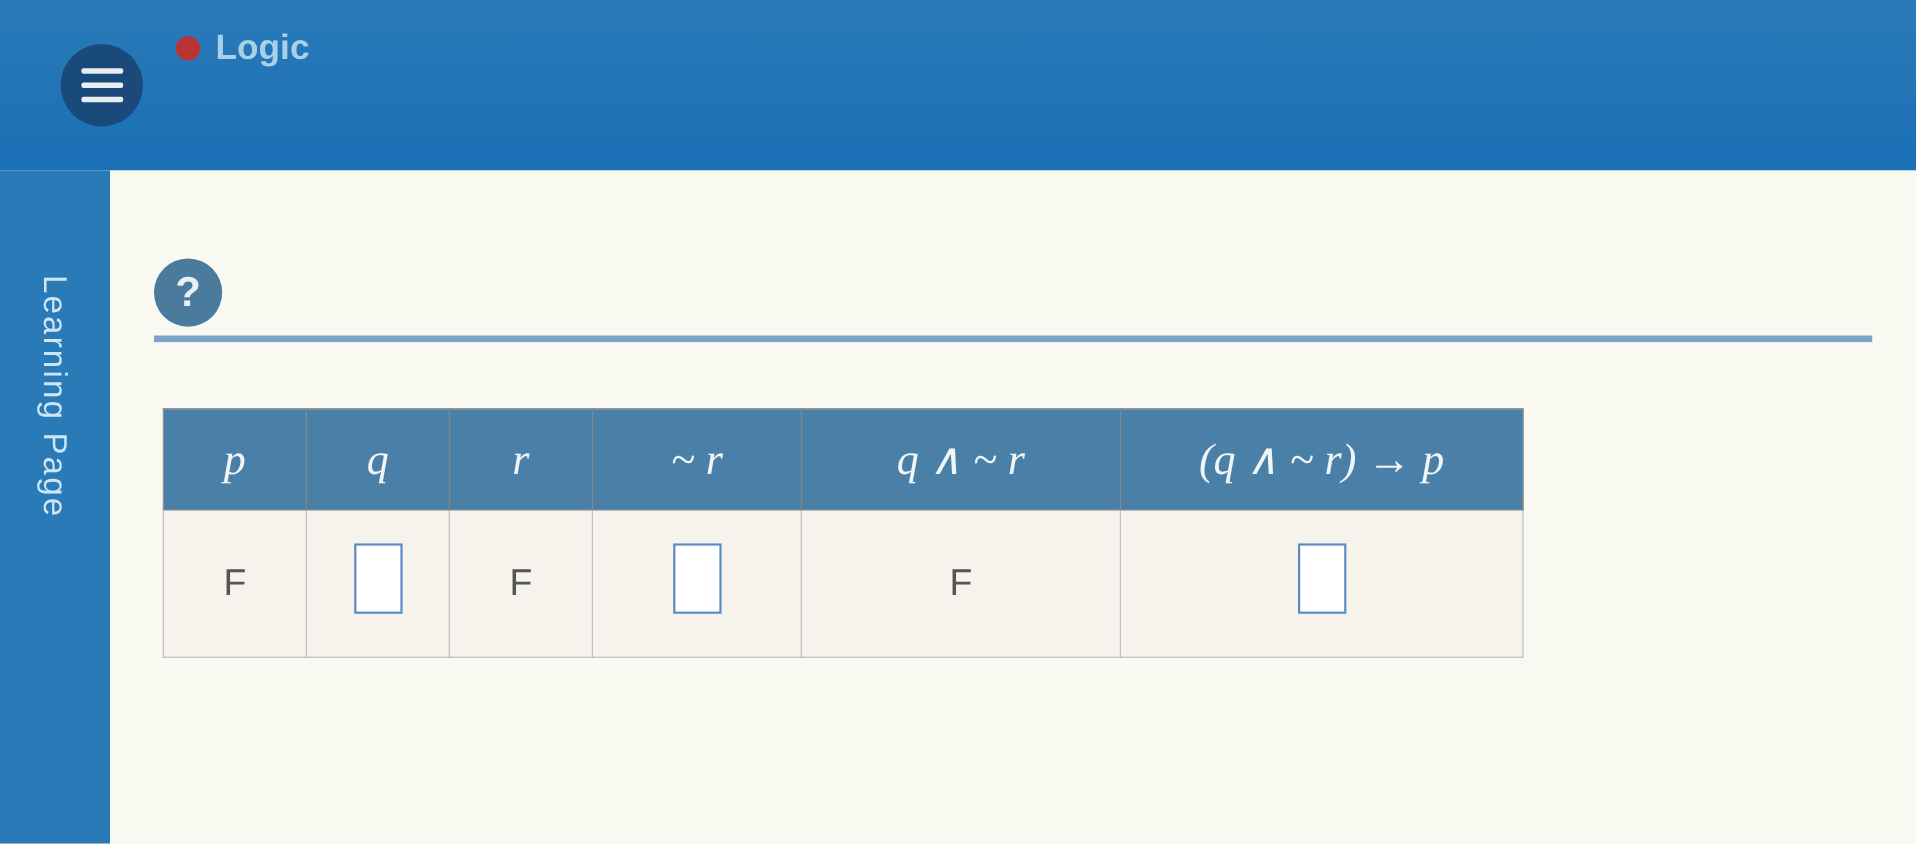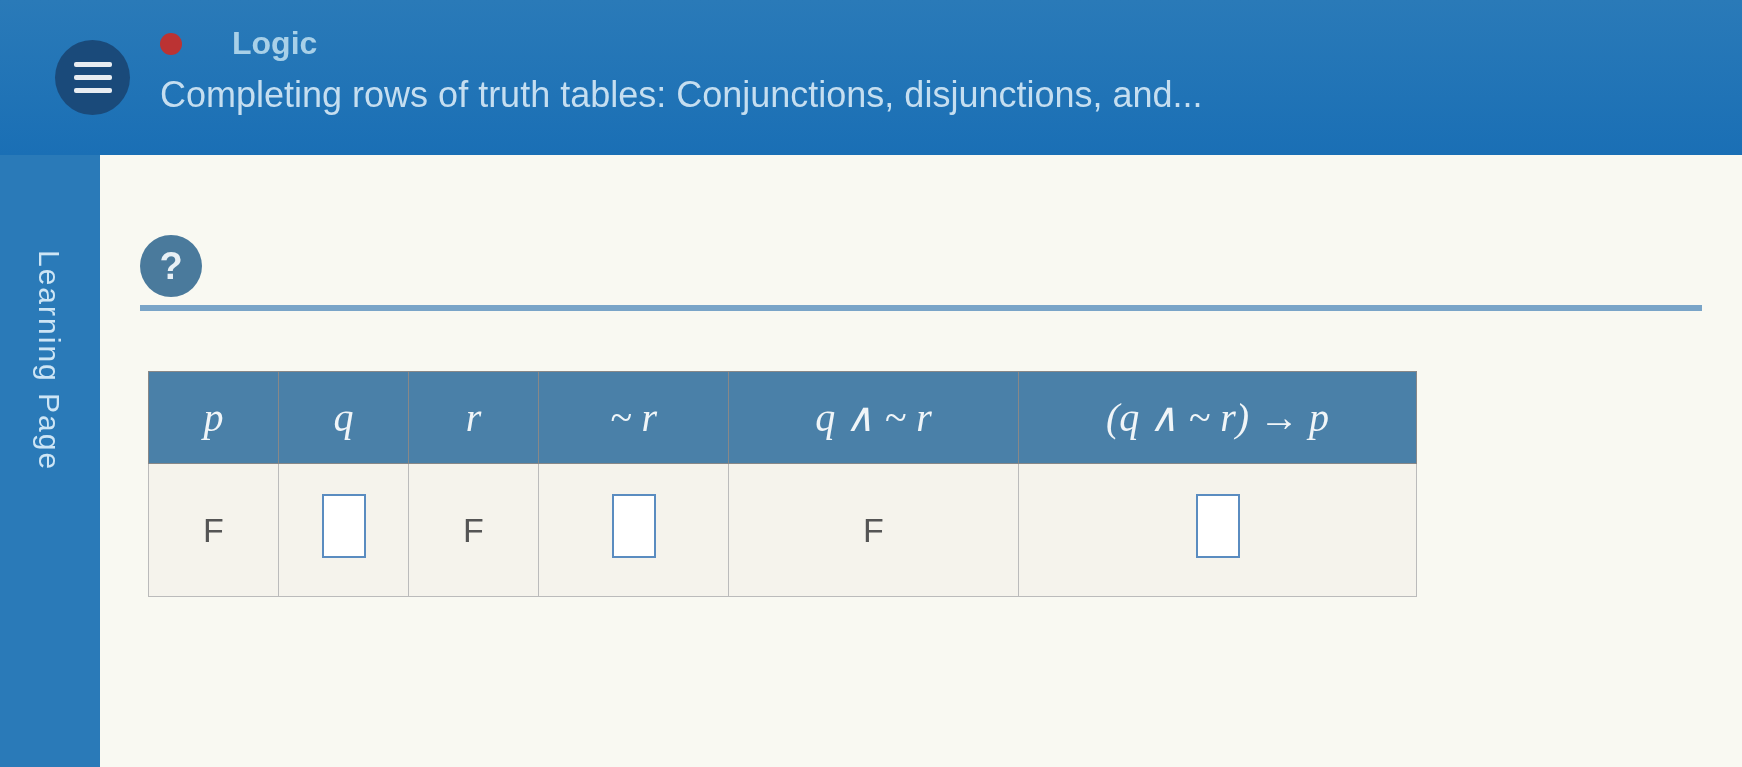--- a/index.html
+++ b/index.html
@@ -37,21 +37,20 @@
   margin: 4px 0;
   border-radius: 2px;
 }
 .header-text {
   padding-top: 10px;
 }
 .topic-row {
   display: flex;
   align-items: center;
   margin-bottom: 12px;
-  gap: 36px;
 }
 .topic-dot {
   width: 22px;
   height: 22px;
   border-radius: 50%;
   background: #b33;
   margin-right: 14px;
 }
 .topic-label {
   color: #a8d0e8;
@@ -157,21 +156,21 @@
   background: #f5f3ec;
   color: #555;
   font-size: 34px;
   text-align: center;
   padding: 30px 10px;
   border: 1px solid #bbb;
 }
 .col-small { width: 130px; }
 .col-med { width: 190px; }
 .col-wide { width: 290px; }
-.col-xwide { width: 398px; }
+.col-xwide { width: 366px; }
 .input-box {
   width: 44px;
   height: 64px;
   border: 2px solid #5a8cc0;
   background: #fff;
   display: inline-block;
 }
 </style>
 </head>
 <body>
@@ -180,21 +179,20 @@
   <div class="menu-btn">
     <span></span>
       <span></span>
       <span></span>
   </div>
   <div class="header-text">
     <div class="topic-row">
       <div class="topic-dot"></div>
       <div class="topic-label">Logic</div>
     </div>
-    <div class="subtopic">Completing rows of truth tables: Conjunctions, disjunctions, and...</div>
   </div>
 </div>
 
 <div class="learning-tab">
   <div class="learning-label">Learning Page</div>
 </div>
 
 <div class="expand-btn">
   <svg viewBox="0 0 24 24">
     <path d="M6 9l6 6 6-6" stroke="#4a80b0" stroke-width="3" fill="none" stroke-linecap="round" stroke-linejoin="round"></path>

